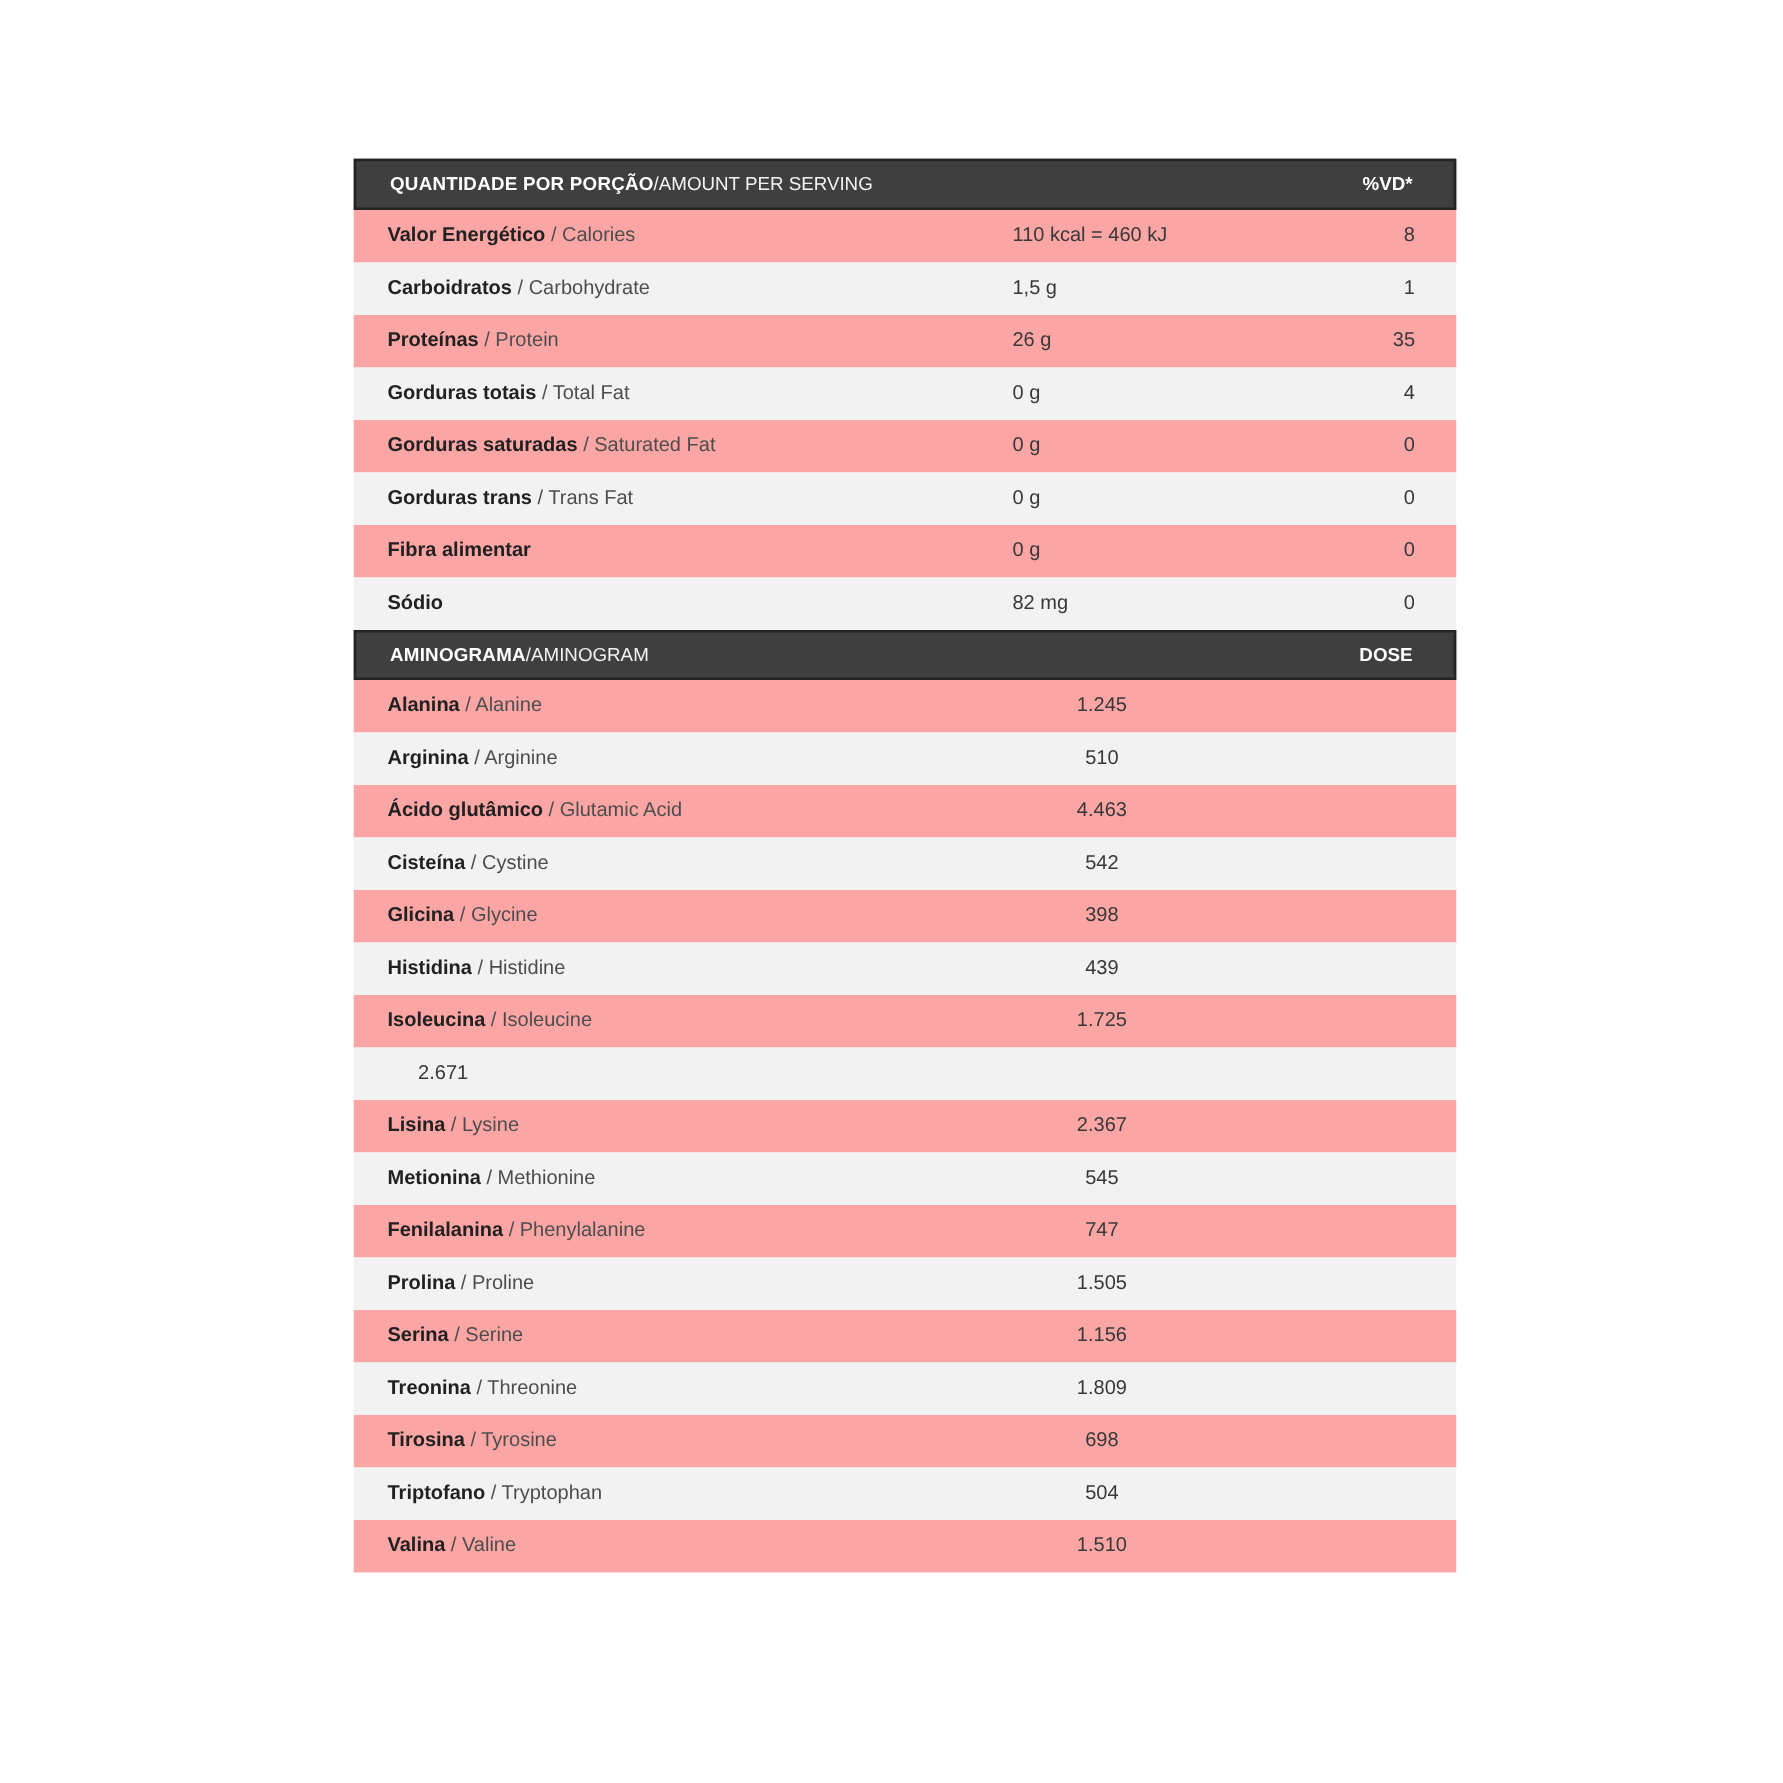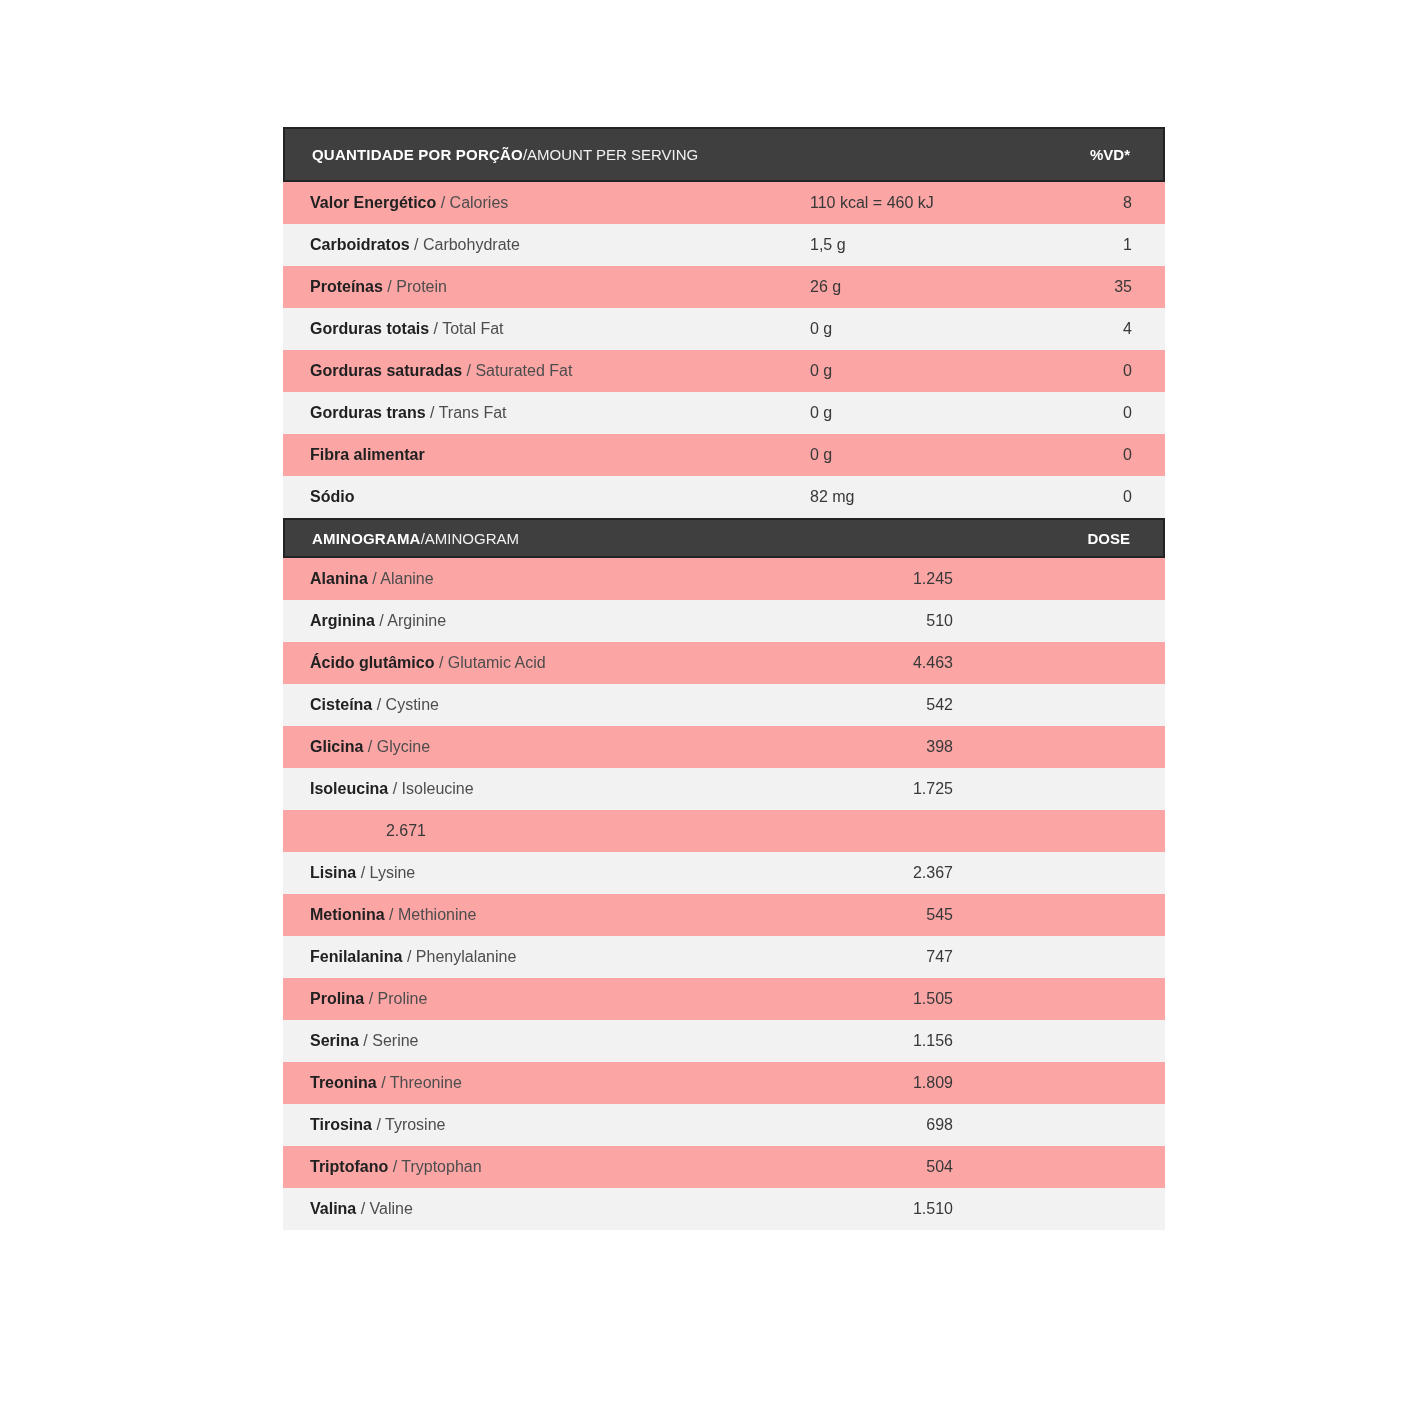--- a/index.html
+++ b/index.html
@@ -12,21 +12,21 @@
     overflow: hidden;
   }
   .nutrition-table {
     position: absolute;
     left: 283px;
     top: 127px;
     width: 882px;
   }
   .section-header {
     box-sizing: border-box;
-    height: 55px;
+    height: 41px;
     background: #3f3f3f;
     border: 2px solid #232323;
     display: flex;
     align-items: center;
     padding: 0 33px 0 27px;
     color: #ffffff;
     font-size: 15px;
     white-space: nowrap;
   }
   .section-header .title-pt { font-weight: bold; letter-spacing: .2px; }
@@ -54,21 +54,21 @@
   .cell.vd {
     box-sizing: border-box;
     width: 140px;
     text-align: right;
     padding-right: 33px;
     color: #383838;
   }
   .cell.dose {
     box-sizing: border-box;
     width: 143px;
-    text-align: right;
+    text-align: center;
     color: #383838;
   }
   .cell.spacer { flex: 1; }
 </style>
 </head>
 <body>
 
 <div class="nutrition-table">
 
   <div class="section-header">
@@ -160,20 +160,25 @@
     <div class="cell dose">542</div>
     <div class="cell spacer"></div>
   </div>
 
   <div class="row">
     <div class="cell label"><span class="pt">Glicina</span><span class="sep"> / </span><span class="en">Glycine</span></div>
     <div class="cell dose">398</div>
     <div class="cell spacer"></div>
   </div>
 
+  <div class="row">
+    <div class="cell label"><span class="pt">Histidina</span><span class="sep"> / </span><span class="en">Histidine</span></div>
+    <div class="cell dose">439</div>
+    <div class="cell spacer"></div>
+  </div>
 
   <div class="row">
     <div class="cell label"><span class="pt">Isoleucina</span><span class="sep"> / </span><span class="en">Isoleucine</span></div>
     <div class="cell dose">1.725</div>
     <div class="cell spacer"></div>
   </div>
 
   <div class="row">
     <div class="cell dose">2.671</div>
     <div class="cell spacer"></div>

